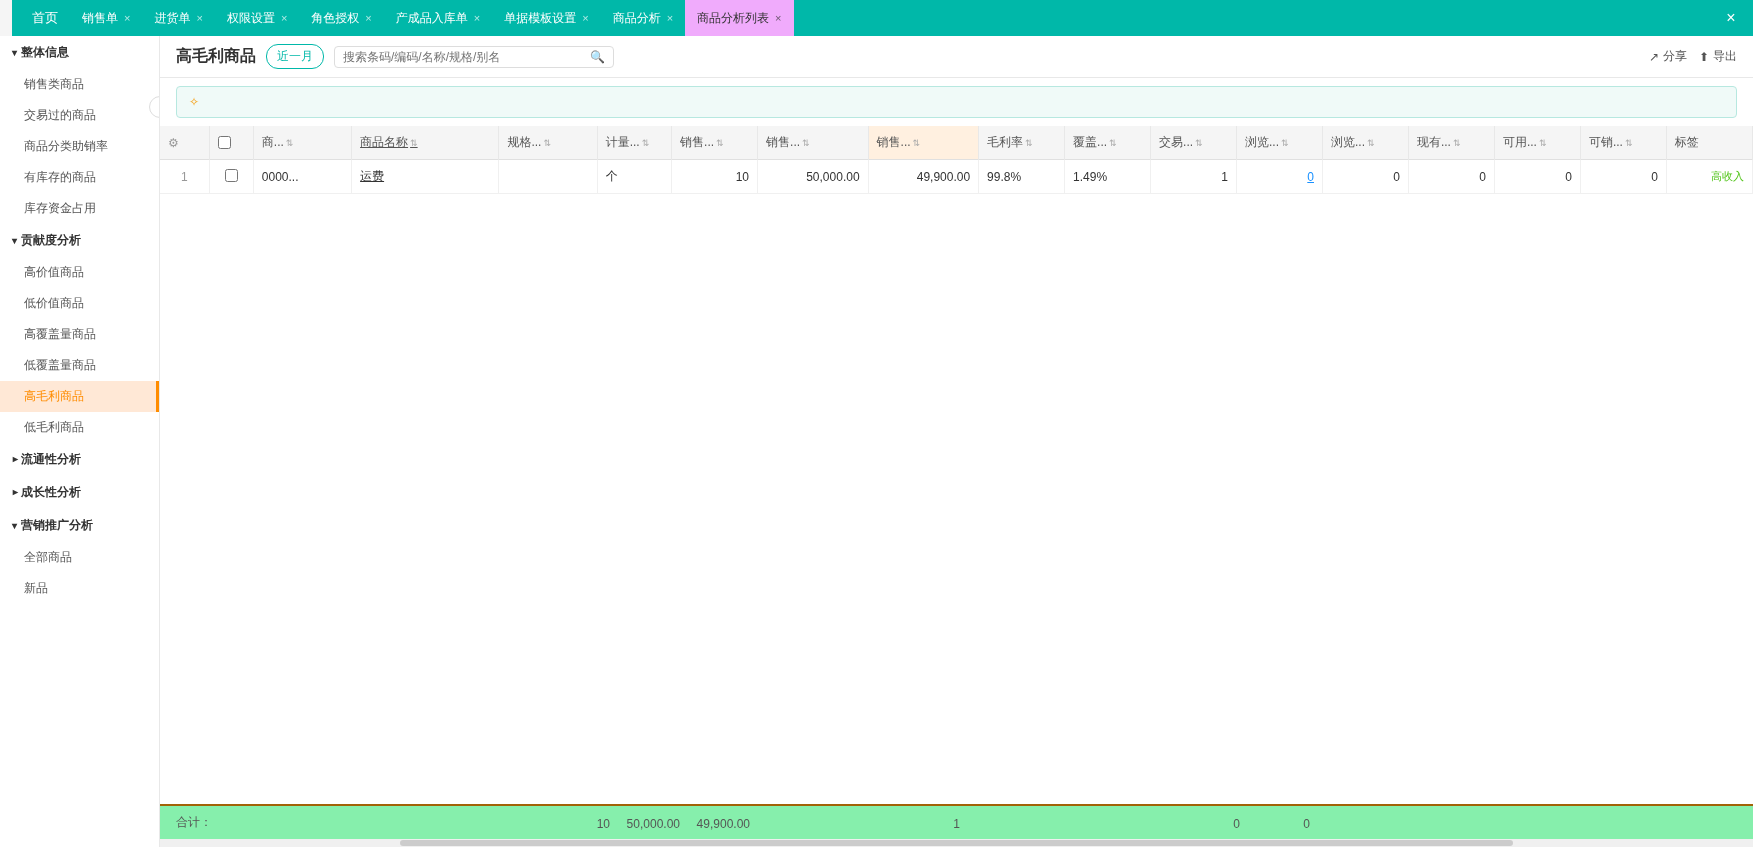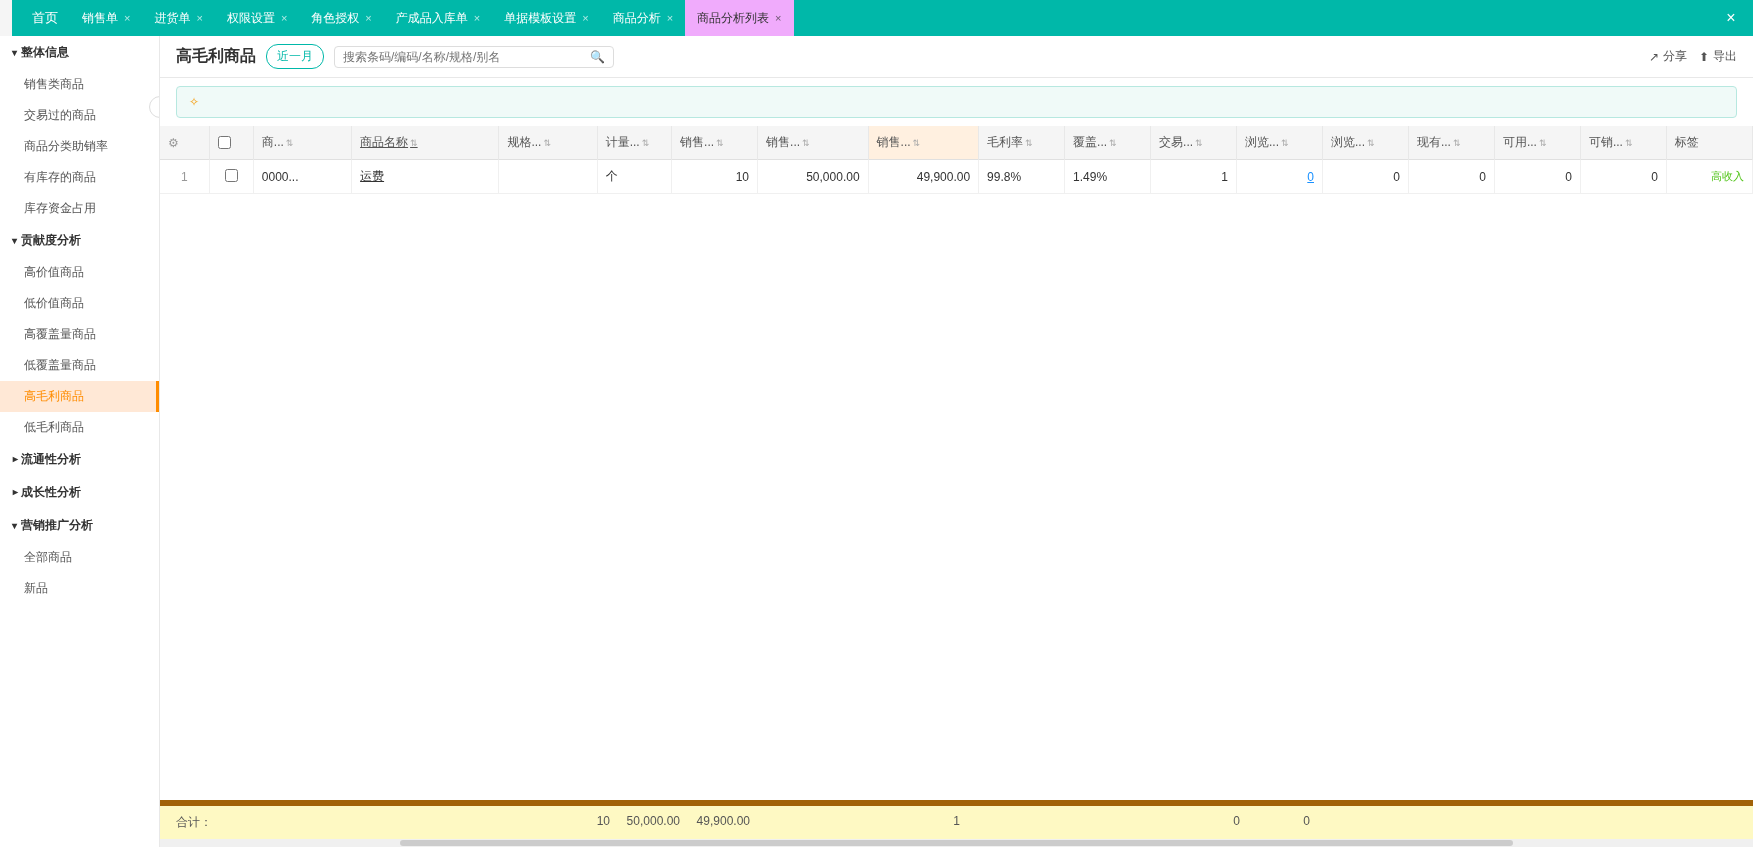--- a/index.html
+++ b/index.html
@@ -212,25 +212,25 @@
     .col-name { width: 120px; text-decoration: underline; }
     .col-spec { width: 80px; }
     .col-unit { width: 60px; }
     .col-num { width: 70px; text-align: right; }
     .col-money { width: 90px; text-align: right; }
     .col-percent { width: 70px; text-align: left; }
     .tag-high { color: #52c41a; font-size: 11px; }
 
     
     .table-footer {
-      background: #fef9c3;
-      border-top: 6px solid #a16207;
+      background: #86efac;
+      border-top: 2px solid #a16207;
       padding: 8px 16px;
       display: flex;
-      align-items: flex-start;
+      align-items: flex-end;
       flex-shrink: 0;
       font-size: 12px;
       color: #555;
     }
     .footer-label { margin-right: 20px; }
     .footer-cell {
       min-width: 70px;
       text-align: right;
       padding: 0 8px;
     }

